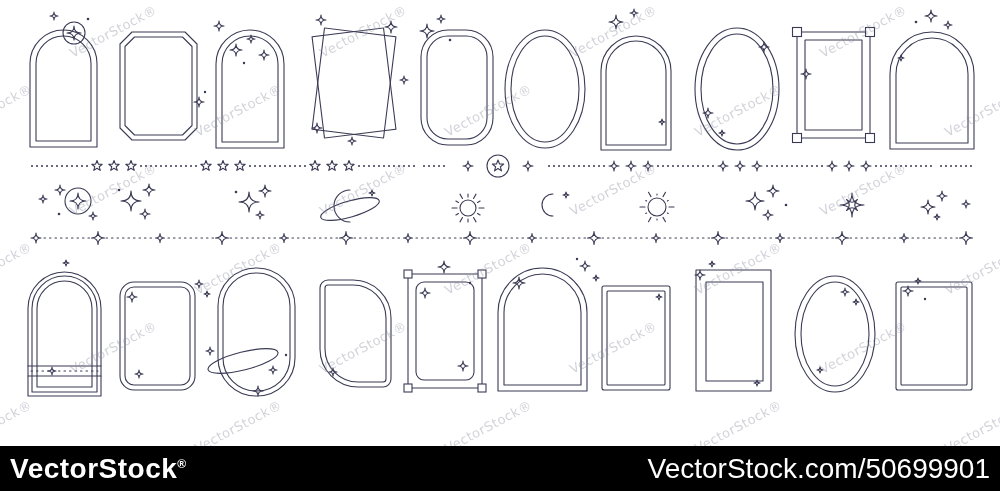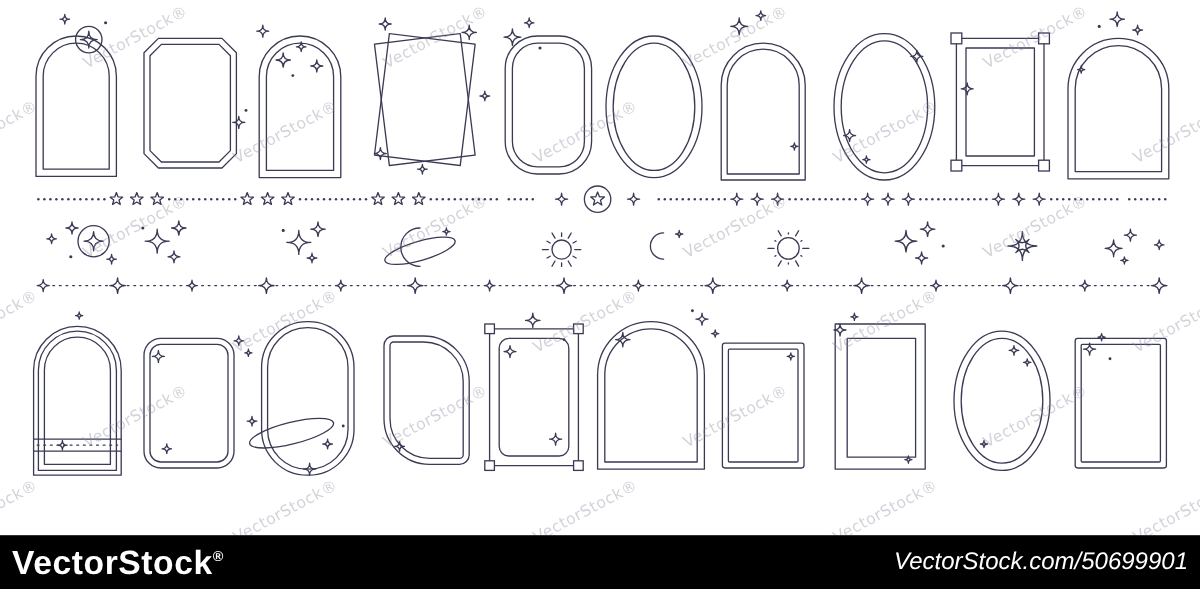--- a/index.html
+++ b/index.html
@@ -9,21 +9,21 @@
   .ln{fill:none;stroke:var(--ink,#3a3a55);stroke-width:1.1;stroke-linejoin:round;stroke-linecap:round;}
   .lnw{fill:#ffffff;stroke:var(--ink,#3a3a55);stroke-width:1.1;}
   .fl{fill:var(--ink,#3a3a55);stroke:none;}
   .wm-layer{position:absolute;left:0;top:0;width:1000px;height:446px;overflow:hidden;pointer-events:none;}
   .wm{position:absolute;transform:rotate(-28deg);font-size:13px;letter-spacing:.5px;white-space:nowrap;
       font-family:"DejaVu Sans",sans-serif;}
   .footer{position:absolute;left:0;bottom:0;width:100%;height:45px;display:flex;align-items:center;
           justify-content:space-between;box-sizing:border-box;padding:0 10px;}
   .brand{font-weight:bold;font-size:28px;letter-spacing:.5px;}
   .brand sup{font-size:12px;font-weight:bold;}
-  .credit{font-size:20px;font-style:italic;}
+  .credit{font-size:28px;}
 </style>
 </head>
 <body>
 
 <div class="stage">
   <svg id="scene" width="1000" height="446" viewBox="0 0 1000 446" xmlns="http://www.w3.org/2000/svg">
       <g>
         <path class="ln" d="M 30 147 L 30 63.5 A 33.5 33.5 0 0 1 97 63.5 L 97 147 Z"></path>
         <path class="ln" d="M 36 141 L 36 63.5 A 27.5 27.5 0 0 1 91 63.5 L 91 141 Z"></path>
         <circle class="ln" cx="74" cy="33" r="11"></circle>

